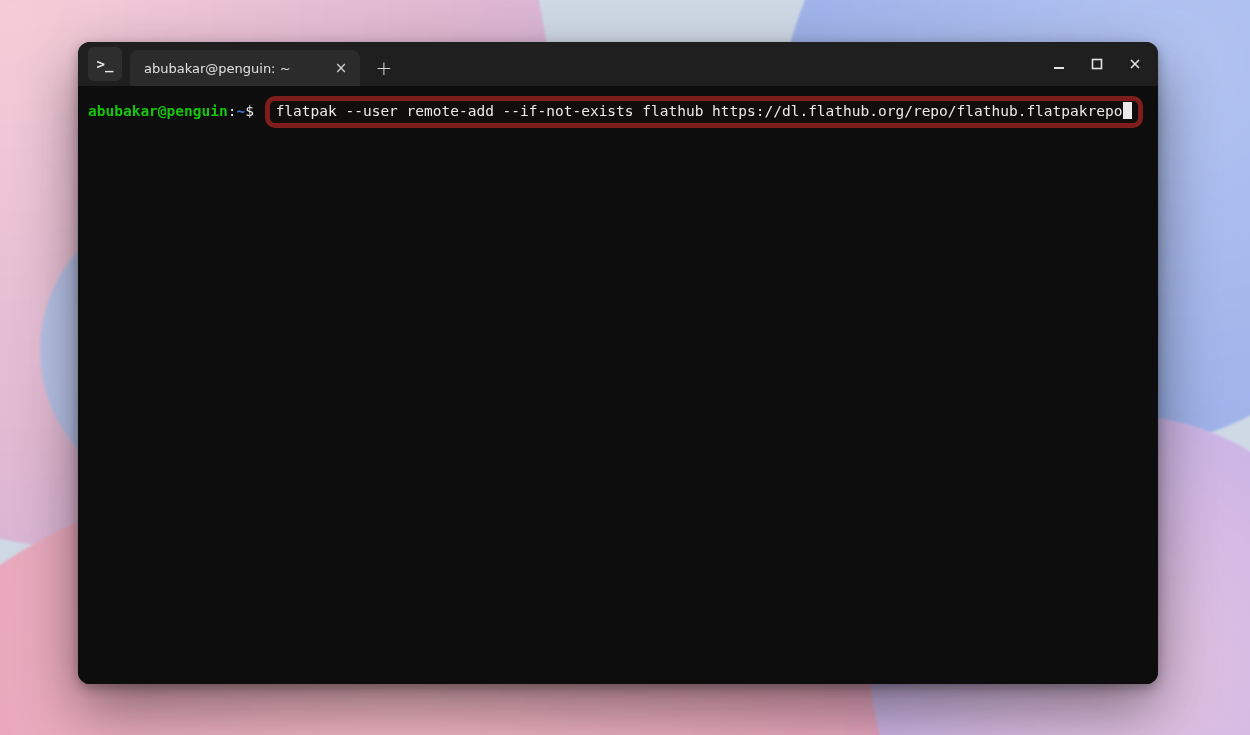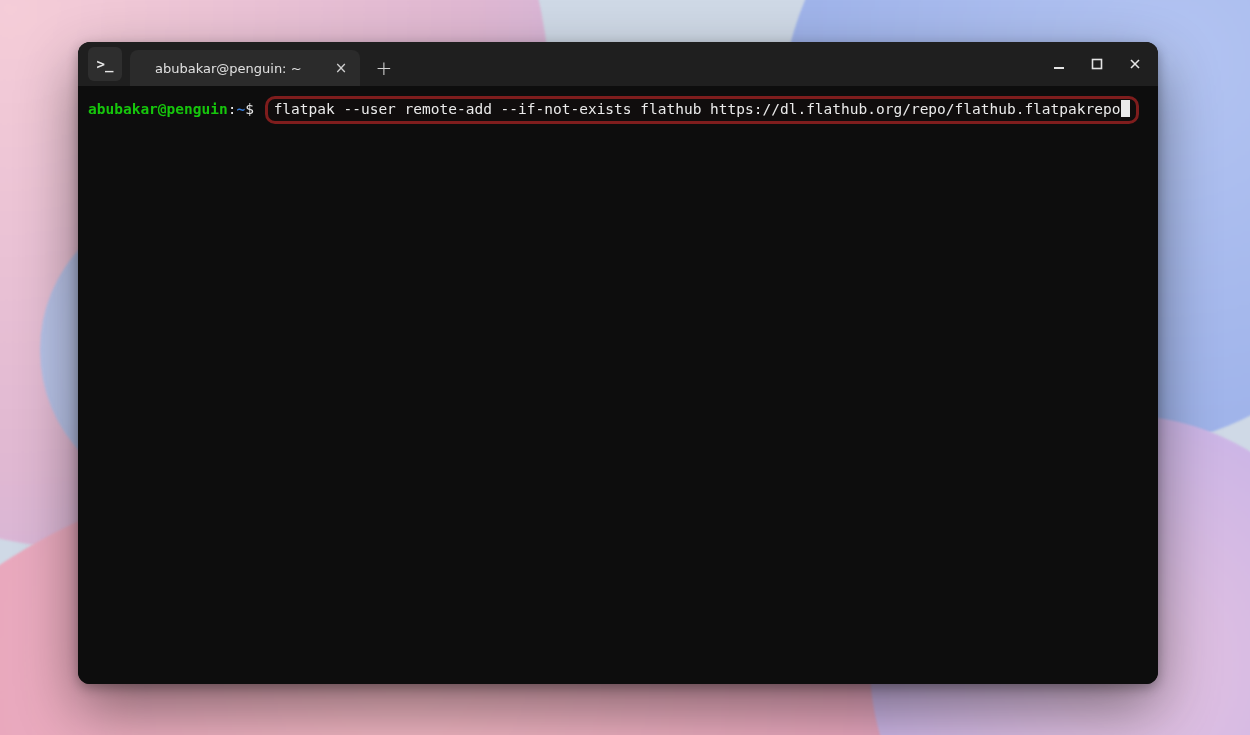--- a/index.html
+++ b/index.html
@@ -59,21 +59,21 @@
     background: #2b2b2b;
     border-radius: 8px 8px 0 0;
     display: flex; align-items: center;
     padding: 0 10px 0 14px;
     margin-bottom: 0;
     color: #e0e0e0;
     font-size: 13px;
     min-width: 230px;
     gap: 10px;
   }
-  .tab-title { flex: 1; white-space: nowrap; overflow: hidden; text-overflow: ellipsis; margin-left: 11px; }
+  .tab-title { flex: 1; white-space: nowrap; overflow: hidden; text-overflow: ellipsis; }
   .tab-close {
     width: 18px; height: 18px; border-radius: 50%;
     display: flex; align-items: center; justify-content: center;
     color: #cfcfcf; font-size: 15px; line-height: 1;
     cursor: pointer;
   }
   .newtab {
     width: 28px; height: 28px; margin: 0 0 4px 10px;
     display: flex; align-items: center; justify-content: center;
     color: #d0d0d0; font-size: 20px; font-weight: 300;
@@ -104,21 +104,21 @@
     white-space: pre;
     position: relative;
   }
   .prompt-user { color: #16c60c; font-weight: 700; text-align: center; }
   .prompt-sep  { color: #e8e8e8; }
   .prompt-path { color: #3a7cd6; font-weight: 700; }
   .prompt-dollar { color: #e8e8e8; }
 
   .highlight-box {
     display: inline-block;
-    border: 3px solid #7f1d1d;
+    border: 5px solid #7f1d1d;
     border-radius: 10px;
     padding: 1px 6px 2px 6px;
     margin-left: 2px;
     background: rgba(225,27,27,0.02);
   }
   .cmd-text { color: #eaeaea; }
   .cursor-block {
     display: inline-block;
     width: 9px; height: 17px;
     background: #eaeaea;

